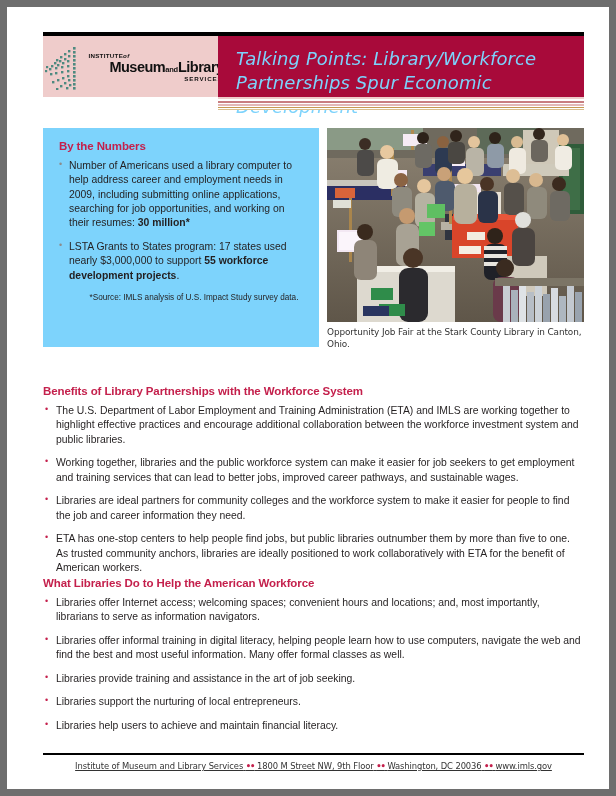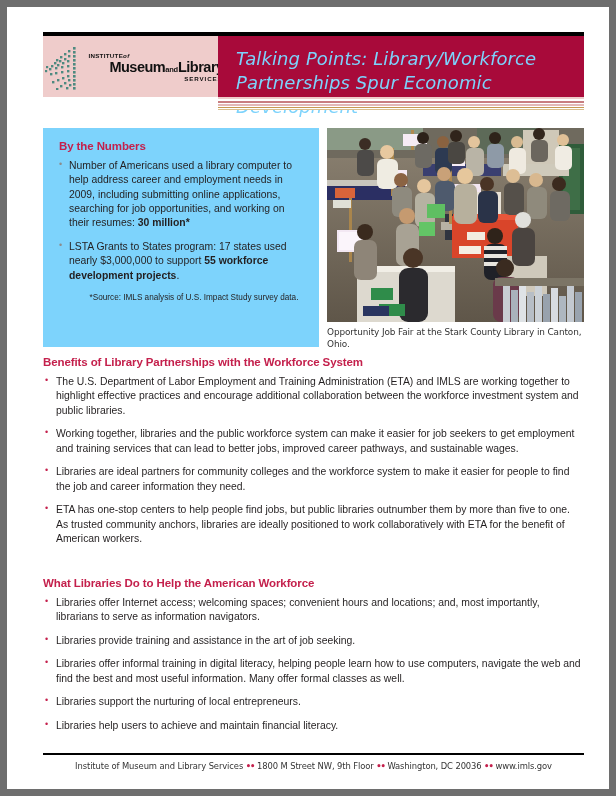--- a/index.html
+++ b/index.html
@@ -168,21 +168,21 @@
     margin-top: 5px;
     font-size: 8.9px;
     line-height: 1.32;
     color: #333;
     font-family: "DejaVu Sans", sans-serif;
     letter-spacing: -.1px;
   }
 
   
   .section { position: absolute; left: 36px; width: 541px; }
-  #section-benefits { top: 349px; }
+  #section-benefits { top: 378px; }
   #section-workforce { top: 570px; }
 
   .sec-heading {
     color: #C4204C;
     font-size: 11.5px;
     font-weight: bold;
     margin: 0 0 7px 0;
     letter-spacing: -.1px;
   }
   .bullets { margin: 0; padding: 0; list-style: none; }
@@ -211,20 +211,21 @@
   }
   .footer {
     position: absolute;
     left: 36px; top: 754px;
     width: 541px;
     text-align: center;
     font-family: "DejaVu Sans", sans-serif;
     font-size: 8.4px;
     color: #333;
     letter-spacing: -.1px;
+    text-decoration: underline;
   }
   .footer .dots { color: #C4204C; font-weight: bold; letter-spacing: -1px; }
 </style>
 </head>
 <body>
 
 <div class="page">
 
   <div class="header">
 
@@ -449,22 +450,22 @@
       <li>Working together, libraries and the public workforce system can make it easier for job seekers to get employment and training services that can lead to better jobs, improved career pathways, and sustainable wages.</li>
       <li>Libraries are ideal partners for community colleges and the workforce system to make it easier for people to find the job and career information they need.</li>
       <li>ETA has one-stop centers to help people find jobs, but public libraries outnumber them by more than five to one. As trusted community anchors, libraries are ideally positioned to work collaboratively with ETA for the benefit of American workers.</li>
     </ul>
   </div>
 
   <div class="section" id="section-workforce">
     <h2 class="sec-heading">What Libraries Do to Help the American Workforce</h2>
     <ul class="bullets">
       <li>Libraries offer Internet access; welcoming spaces; convenient hours and locations; and, most importantly, librarians to serve as information navigators.</li>
+      <li>Libraries offer informal training in digital literacy, helping people learn how to use computers, navigate the web and find the best and most useful information. Many offer formal classes as well.</li>
       <li>Libraries provide training and assistance in the art of job seeking.</li>
-      <li>Libraries offer informal training in digital literacy, helping people learn how to use computers, navigate the web and find the best and most useful information. Many offer formal classes as well.</li>
       <li>Libraries support the nurturing of local entrepreneurs.</li>
       <li>Libraries help users to achieve and maintain financial literacy.</li>
     </ul>
   </div>
 
   <div class="footer-rule"></div>
   <div class="footer">
     <span>Institute of Museum and Library Services</span>
     <span class="dots">••</span>
     <span>1800 M Street NW, 9th Floor</span>

